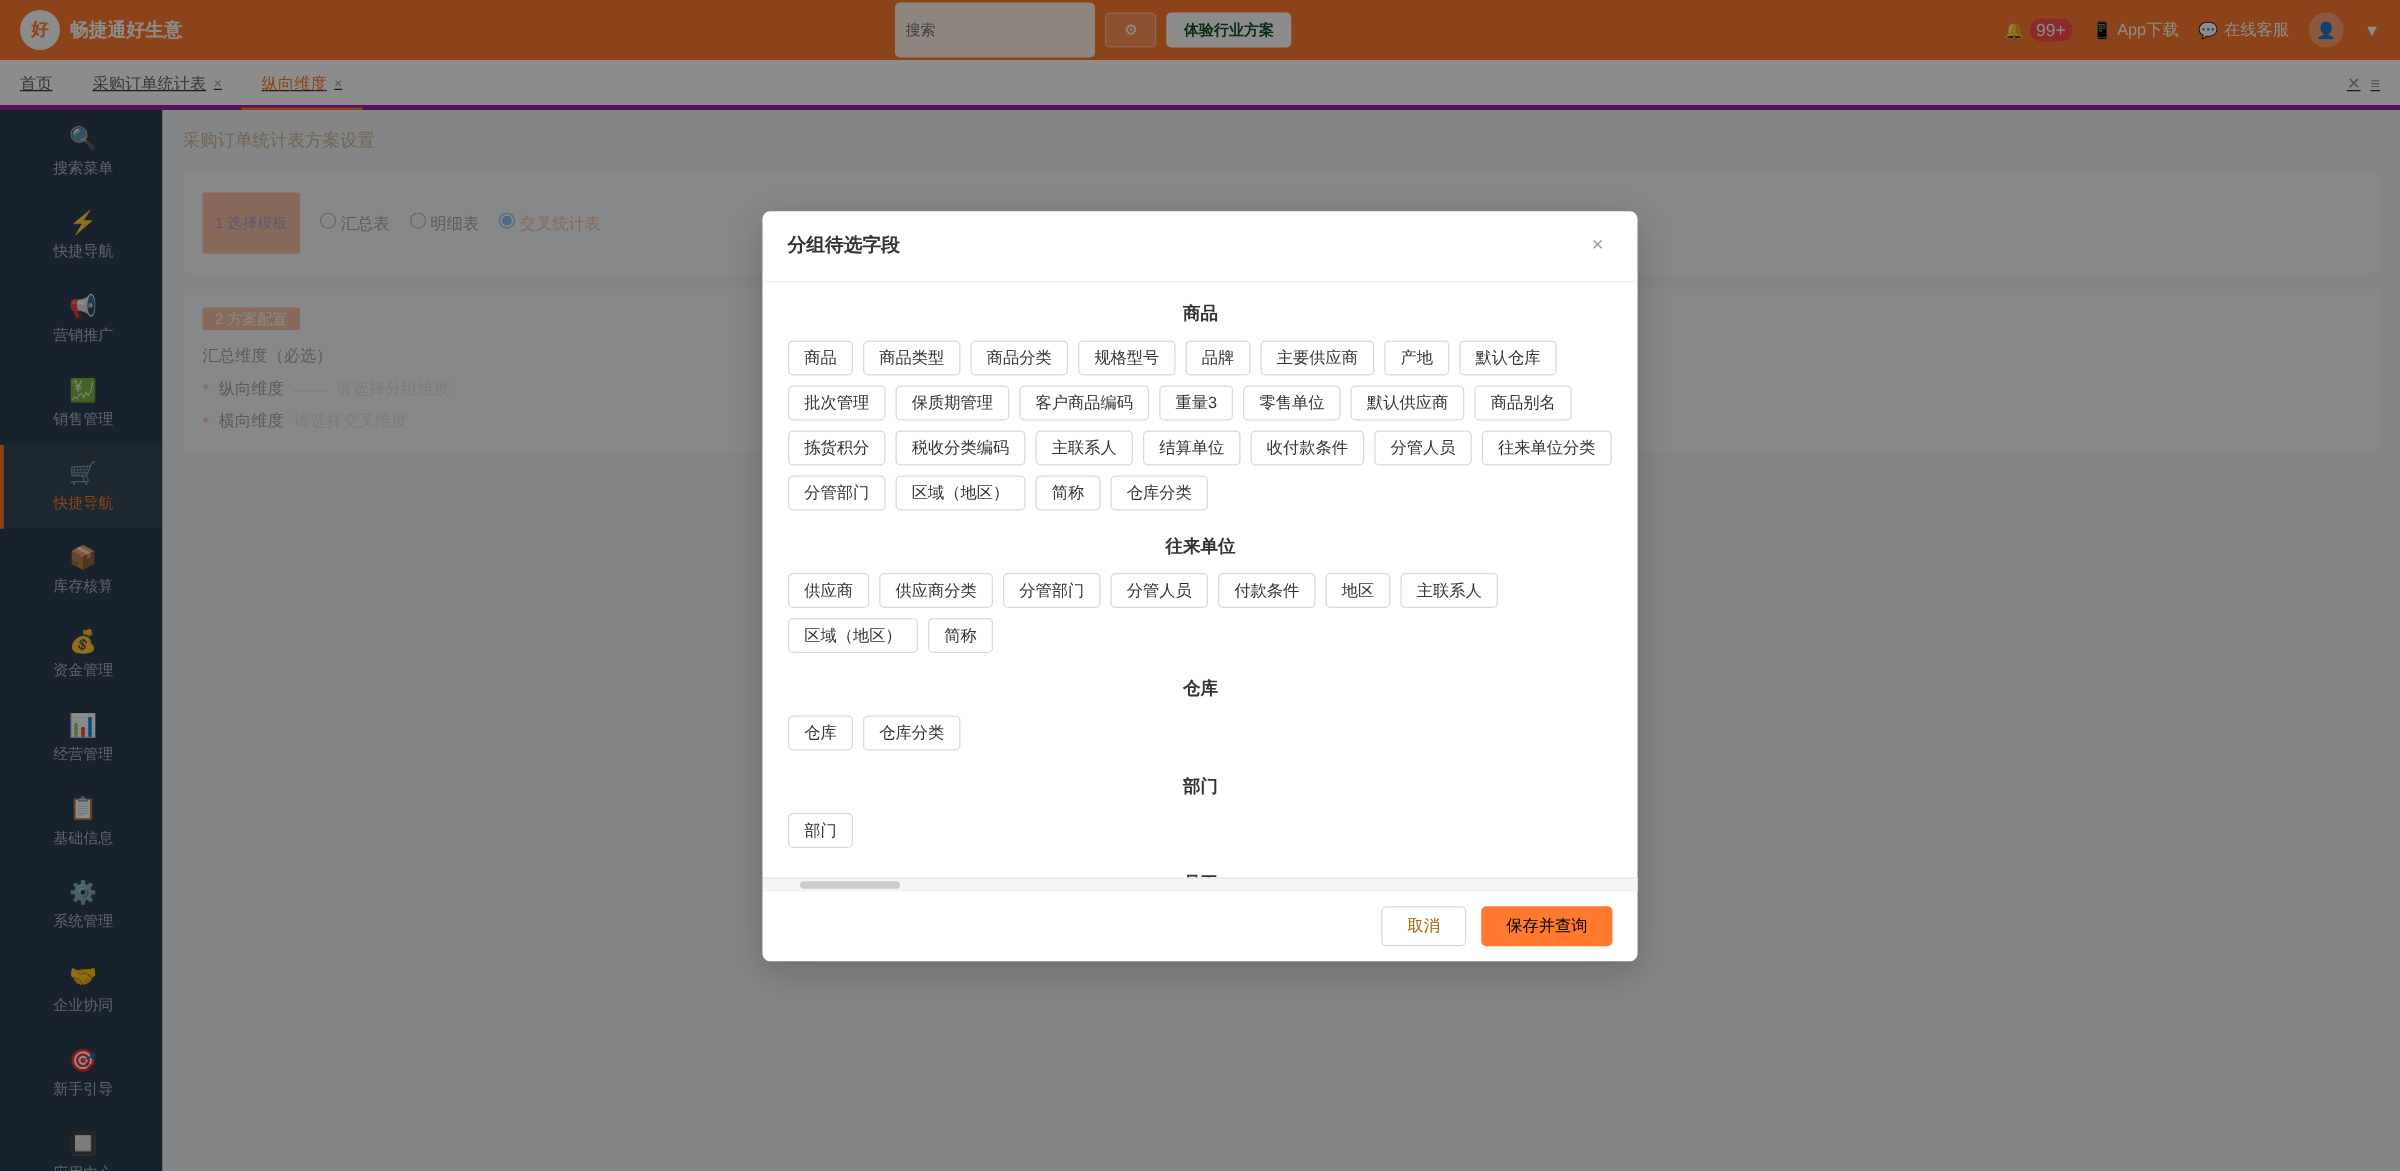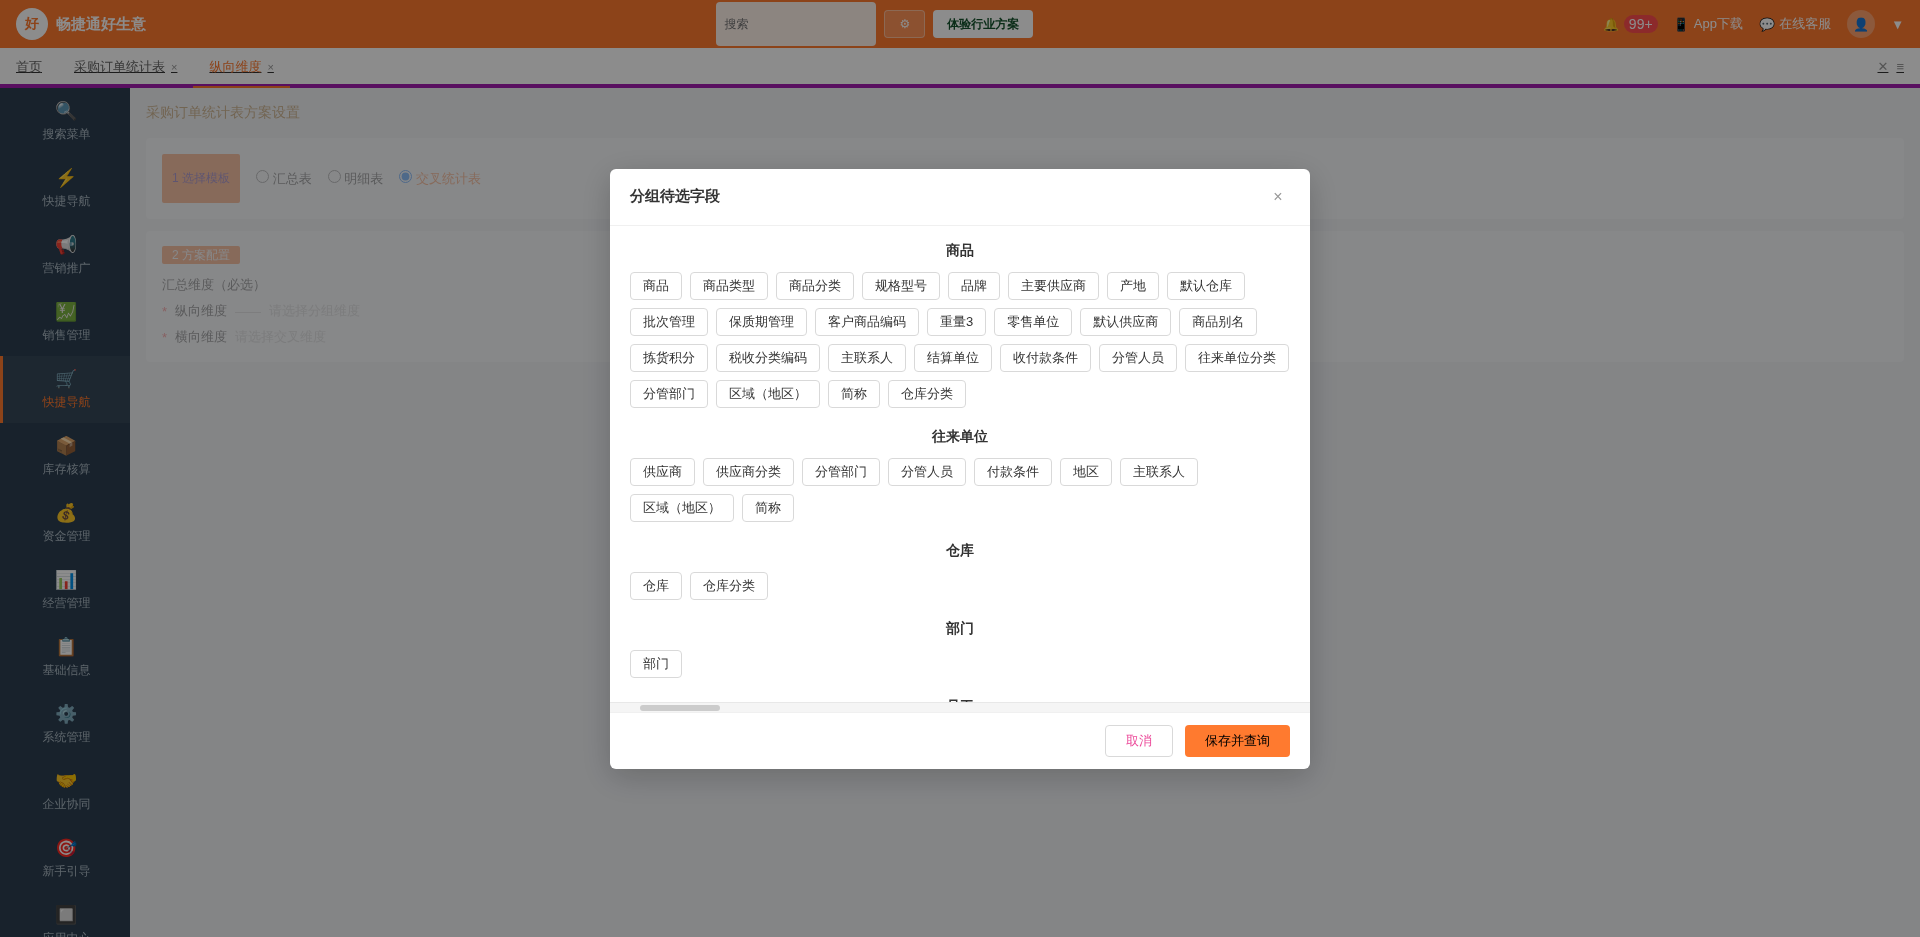--- a/index.html
+++ b/index.html
@@ -248,21 +248,21 @@
       flex-shrink: 0;
     }
     .btn-cancel {
       height: 32px;
       padding: 0 20px;
       border: 1px solid #d9d9d9;
       background: white;
       border-radius: 4px;
       cursor: pointer;
       font-size: 13px;
-      color: #ec4899;
+      color: #a16207;
     }
     .btn-primary {
       height: 32px;
       padding: 0 20px;
       background: #ff7a2f;
       color: #000000;
       border: none;
       border-radius: 4px;
       cursor: pointer;
       font-size: 13px;

